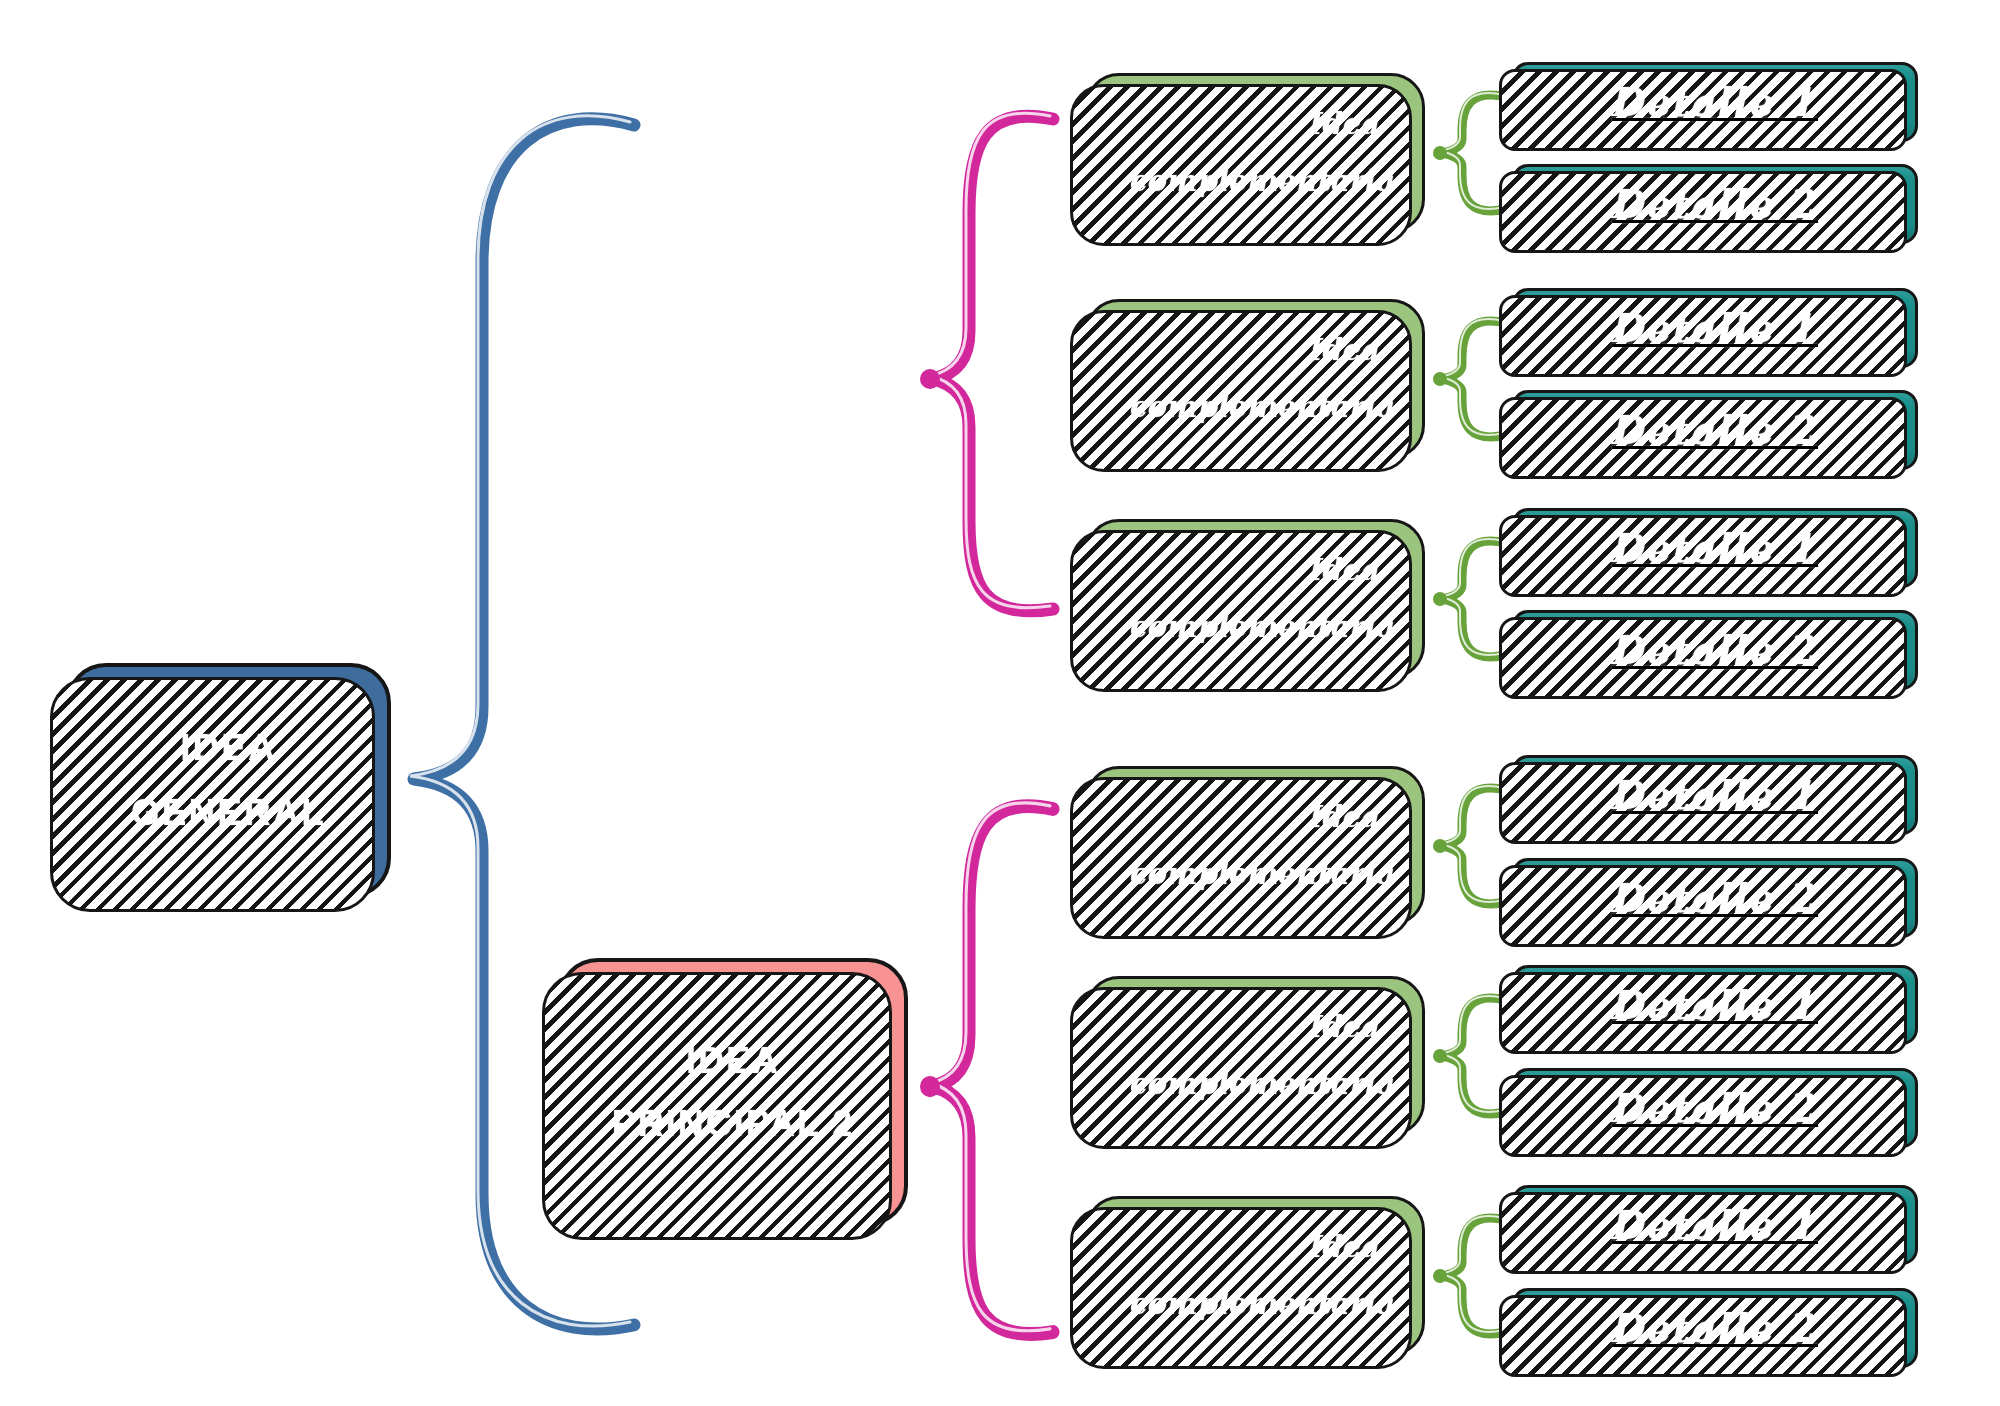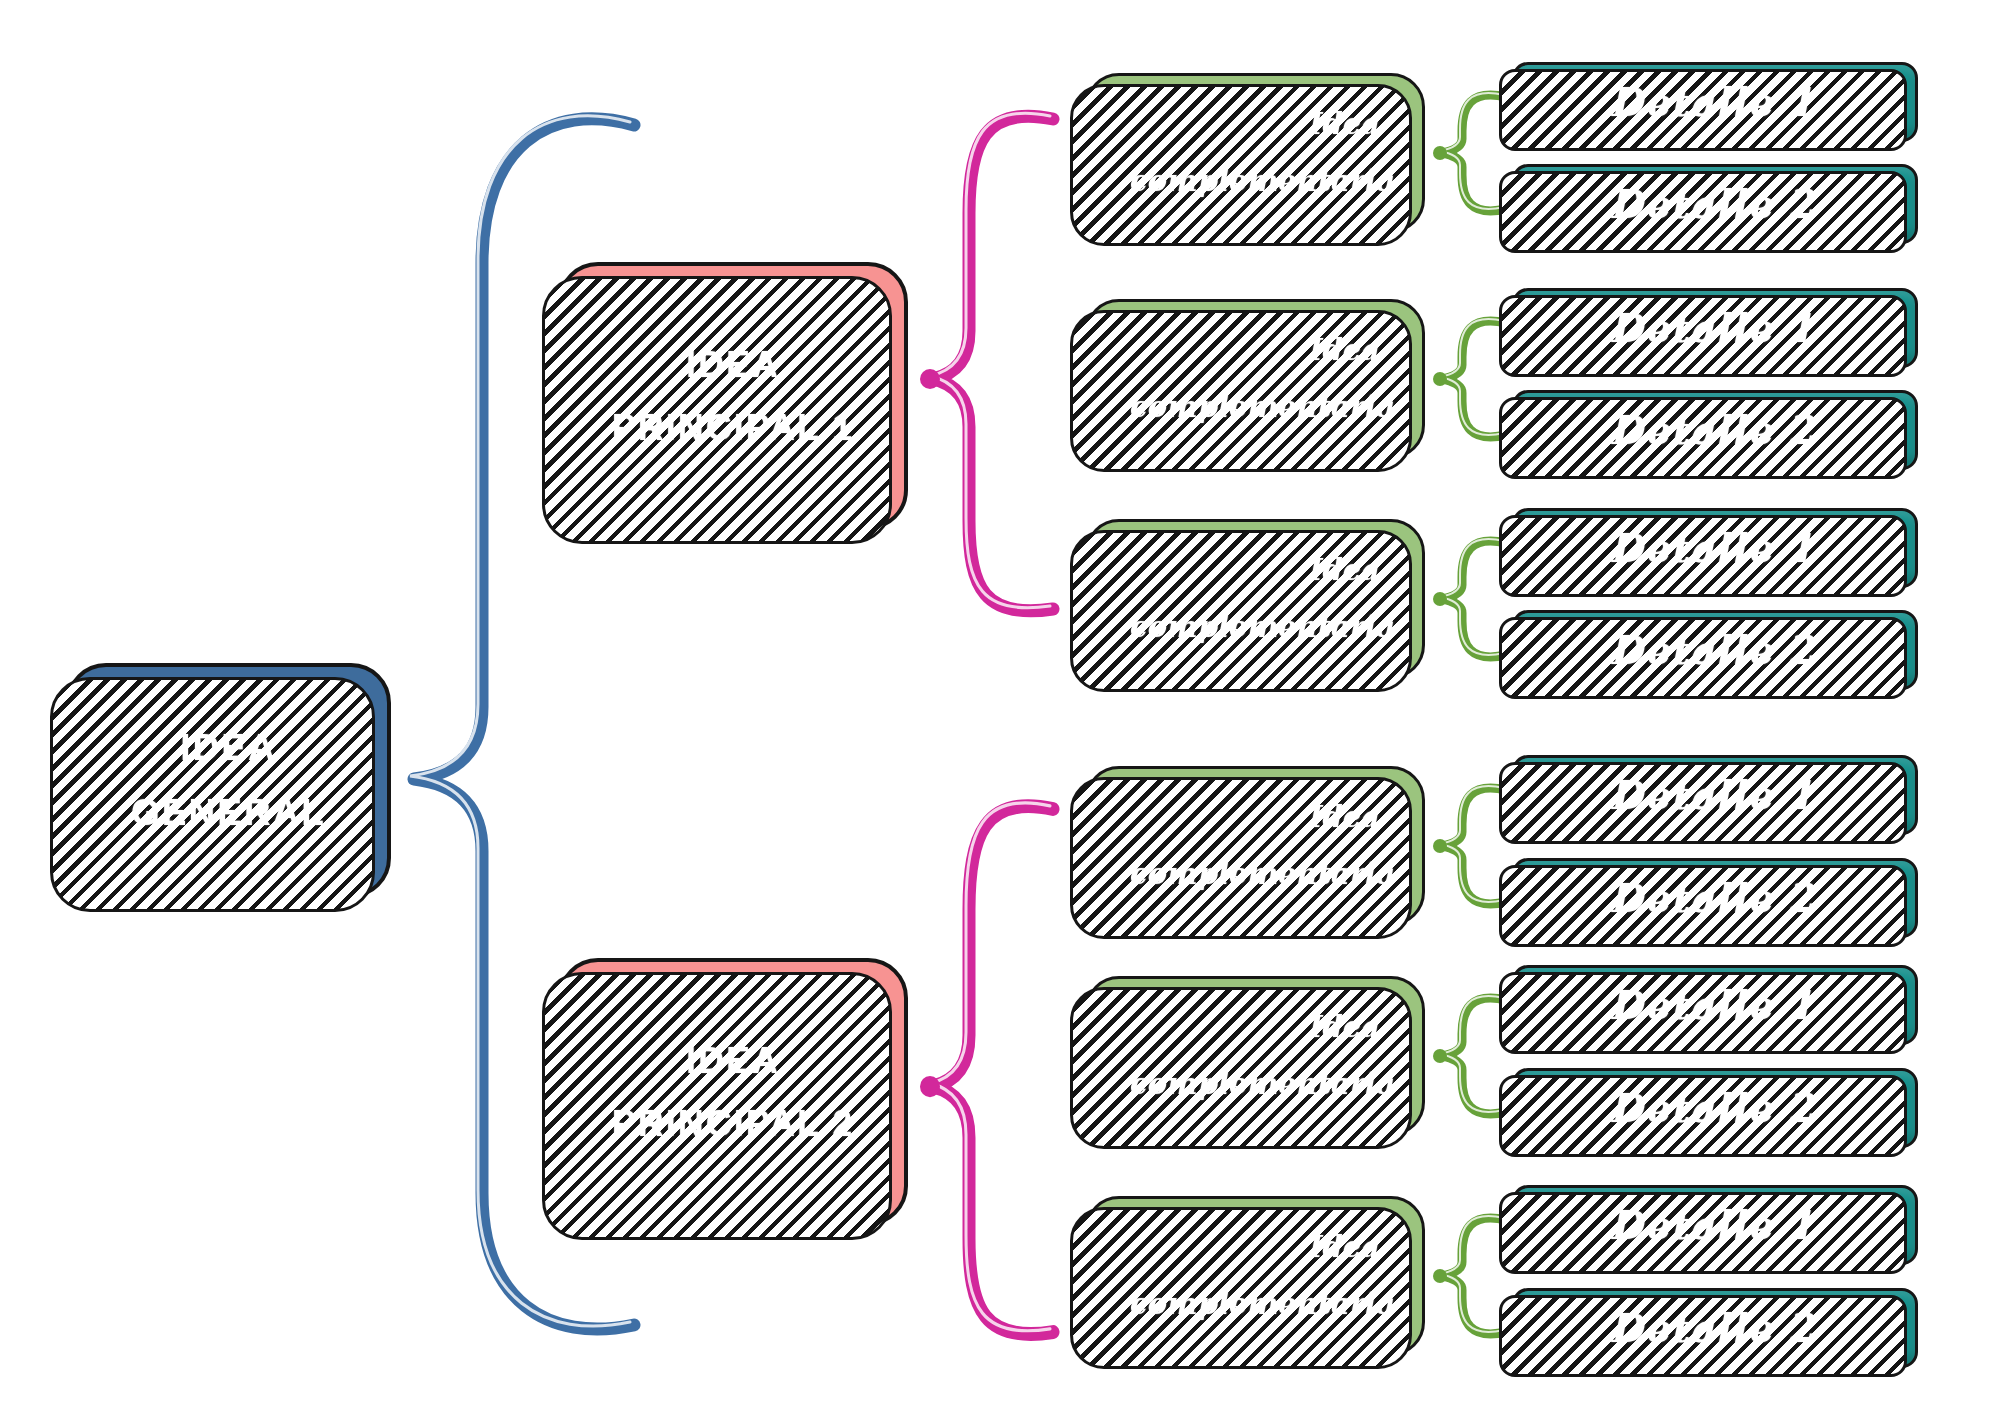--- a/index.html
+++ b/index.html
@@ -34,20 +34,21 @@
   .box.main{background:var(--main_fill,#f79392);}
   .box.comp{
     background:var(--complementary_fill,#9bc47e);
     border-radius:34px;border-width:3.5px;text-align:right;
   }
   .box.comp::before{transform:translate(-14px,12px);}
   .box.detail{
     background:var(--detail_fill,#17918d);
     border-radius:16px;border-width:3px;
     box-shadow:inset 0 -7px 9px rgba(0,0,0,.18), inset 0 5px 7px rgba(255,255,255,.12);
+    text-decoration:underline;
   }
   .box.detail::before{transform:translate(-12px,8px);}
 
   .label{
     color:var(--box_text,#fff);
     text-shadow:0 0 2px rgba(255,255,255,.45);
   }
   .caps{
     font-weight:bold;font-size:37px;letter-spacing:2px;line-height:1.75;
     max-width:210px;
@@ -120,23 +121,20 @@
   <svg class="brace detail-brace" style="left:1430px;top:1206px;width:80px;height:140px" viewBox="0 0 80 140">
     <path class="stroke" d="M 76 14 C 40 6 32 24 32 48 L 32 56 Q 32 66 12 70 Q 32 74 32 84 L 32 92 C 32 116 40 134 76 126"></path>
     <path class="shine" transform="translate(-2,-2)" d="M 76 14 C 40 6 32 24 32 48 L 32 56 Q 32 66 12 70 Q 32 74 32 84 L 32 92 C 32 116 40 134 76 126"></path>
     <circle class="knob" cx="10" cy="70" r="7"></circle>
   </svg>
 
   <div class="box root" style="left:66px;top:663px;width:325px;height:235px">
     <span class="label caps">IDEA GENERAL</span>
   </div>
 
-  <div class="box main" style="left:558px;top:262px;width:350px;height:268px">
-    <span class="label caps">IDEA PRINCIPAL 1</span>
-  </div>
   <div class="box main" style="left:558px;top:958px;width:350px;height:268px">
     <span class="label caps">IDEA PRINCIPAL 2</span>
   </div>
 
   <div class="box comp" style="left:1085px;top:73px;width:340px;height:160px">
     <span class="label script">Idea complementaria</span>
   </div>
   <div class="box comp" style="left:1085px;top:299px;width:340px;height:160px">
     <span class="label script">Idea complementaria</span>
   </div>

